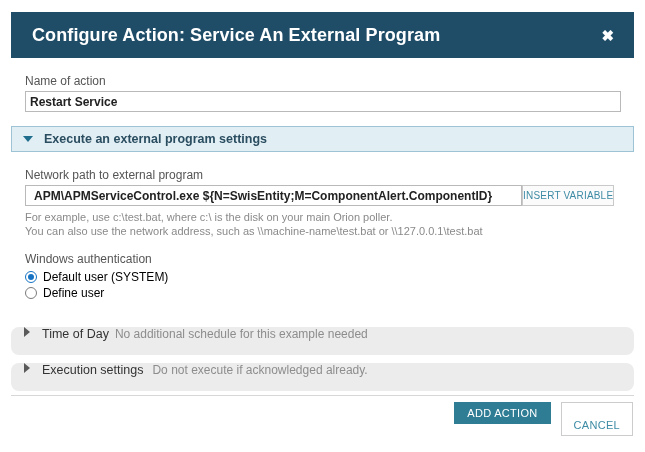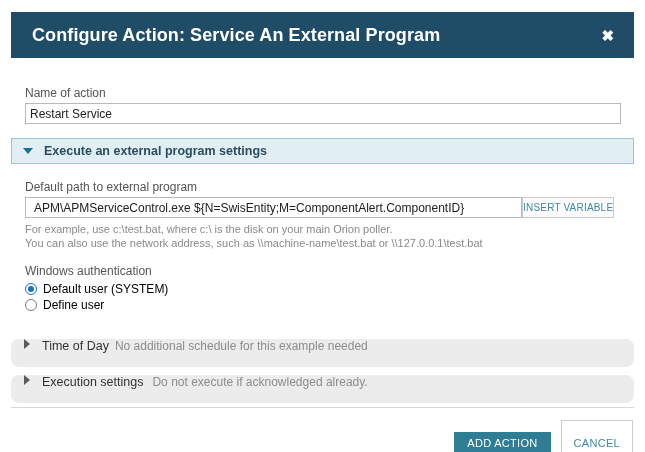--- a/index.html
+++ b/index.html
@@ -54,41 +54,42 @@
     line-height: 1;
     cursor: pointer;
     user-select: none;
     padding: 2px 3px;
   }
 
   
   .content {
     position: absolute;
     left: 0;
-    top: 62px;
+    top: 50px;
     width: 518px;
     bottom: 0;
   }
 
   .field-label {
     font-size: 12px;
     color: #555555;
     margin-bottom: 3px;
   }
 
   .text-input {
     box-sizing: border-box;
     height: 21px;
     border: 1px solid #b9b9b9;
     background: #ffffff;
     font-family: "Liberation Sans", sans-serif;
     font-size: 12px;
     color: #222222;
     padding: 1px 4px;
     outline: none;
+    font-weight: bold;
   }
 
   .name-block {
     position: absolute;
     left: 25px;
     top: 24px;
     width: 596px;
   }
   .name-block .text-input { width: 596px; }
 
@@ -241,21 +242,21 @@
     height: 1px;
     background: #d7d7d7;
   }
   .footer {
     position: absolute;
     left: 11px;
     top: 352px;
     width: 623px;
     height: 40px;
     display: flex;
-    align-items: flex-end;
+    align-items: flex-start;
     justify-content: flex-end;
   }
   .btn-primary {
     background: #2e7d95;
     color: #ffffff;
     border: 1px solid #2e7d95;
     font-family: "Liberation Sans", sans-serif;
     font-size: 11px;
     letter-spacing: 0.3px;
     height: 22px;
@@ -295,21 +296,21 @@
       <input class="text-input" type="text" value="Restart Service" style="">
     </div>
 
     <div class="section-bar-open">
       <span class="caret-down"></span>
       <span class="sec-title">Execute an external program settings</span>
     </div>
 
     <div class="section-body">
 
-      <div class="field-label">Default path to external program</div>
+      <div class="field-label">Network path to external program</div>
 
       <div class="path-row">
         <input class="text-input path-input" type="text" value="APM\APMServiceControl.exe ${N=SwisEntity;M=ComponentAlert.ComponentID}" style="">
         <button class="insert-var-btn">INSERT VARIABLE</button>
       </div>
 
       <div class="hint">For example, use c:\test.bat, where c:\ is the disk on your main Orion poller.</div>
       <div class="hint second">You can also use the network address, such as \\machine-name\test.bat or \\127.0.0.1\test.bat</div>
 
       <div class="auth-label">Windows authentication</div>

